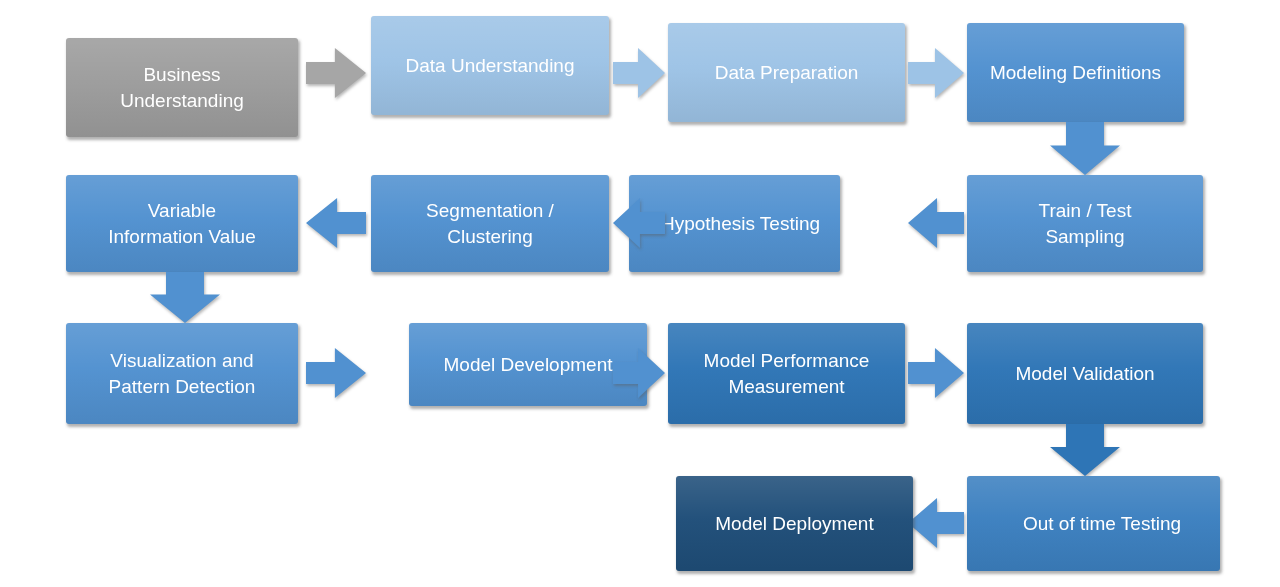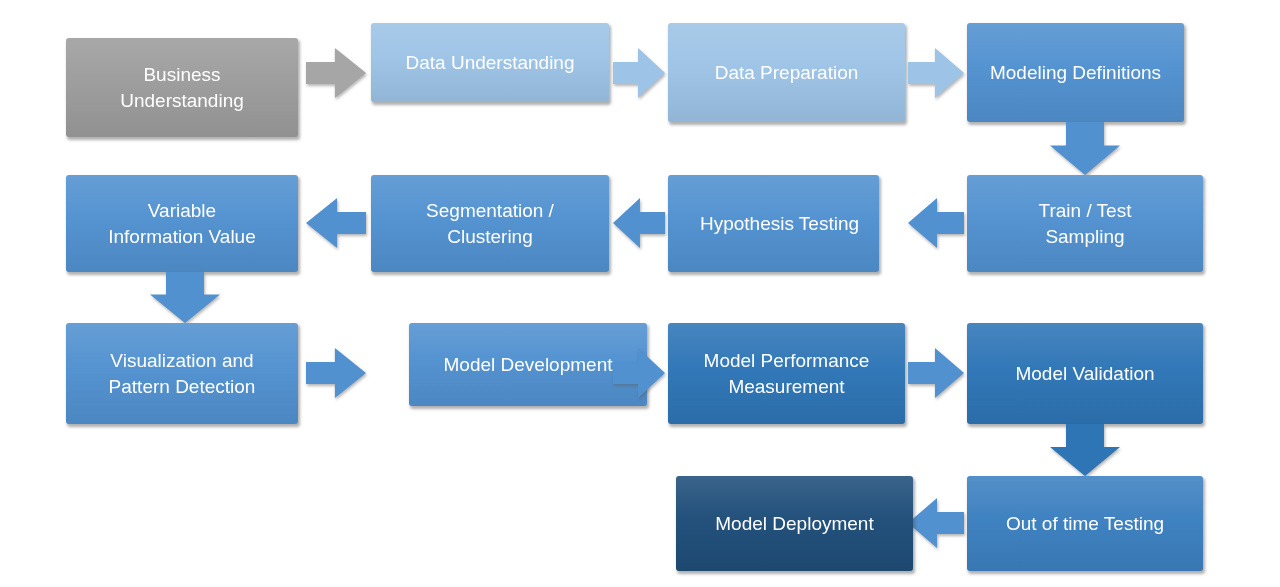--- a/index.html
+++ b/index.html
@@ -29,21 +29,21 @@
     background-image: linear-gradient(180deg, rgba(255,255,255,0.12) 0%, rgba(255,255,255,0.02) 45%, rgba(0,0,0,0.07) 100%);
   }
   .box .label {
     white-space: pre-line;
     padding: 0 6px;
   }
   .c-gray   { background-color: var(--gray); margin-top: 15px; }
   .c-light  { background-color: var(--light_blue); }
   .c-medium { background-color: var(--medium_blue); }
   .c-dark   { background-color: var(--dark_blue); }
-  .c-oot    { background-color: var(--oot_blue); }
+  .c-oot    { background-color: var(--oot_blue); padding-left: 17px; }
   .c-navy   { background-color: var(--navy); }
 
   .arrow {
     position: absolute;
     filter: drop-shadow(1.5px 2px 1.5px rgba(90,90,90,0.45));
   }
   .arrow svg { display: block; width: 100%; height: 100%; }
   .a-gray   { color: var(--gray_arrow); }
   .a-light  { color: var(--light_blue); }
   .a-medium { color: var(--medium_blue); }
@@ -56,21 +56,21 @@
 
   <div class="box c-gray" style="left:66px; top:23px; width:232px; height:99px;">
     <span class="label">Business
 Understanding</span>
   </div>
   <div class="arrow a-gray" style="left:306px; top:43px; width:60px; height:60px;">
     <svg viewBox="0 0 54 60" preserveAspectRatio="none">
         <path d="M0 19 H26 V5 L54 30 L26 55 V41 H0 Z" fill="currentColor"></path>
       </svg>
   </div>
-  <div class="box c-light" style="left:371px; top:23px; width:238px; height:79px;">
+  <div class="box c-light" style="left:371px; top:16px; width:238px; height:99px;">
     <span class="label">Data Understanding</span>
   </div>
   <div class="arrow a-light" style="left:613px; top:43px; width:52px; height:60px;">
     <svg viewBox="0 0 54 60" preserveAspectRatio="none">
         <path d="M0 19 H26 V5 L54 30 L26 55 V41 H0 Z" fill="currentColor"></path>
       </svg>
   </div>
   <div class="box c-light" style="left:668px; top:23px; width:237px; height:99px;">
     <span class="label">Data Preparation</span>
   </div>
@@ -91,21 +91,21 @@
 
   <div class="box c-medium" style="left:967px; top:175px; width:236px; height:97px;">
     <span class="label">Train / Test
 Sampling</span>
   </div>
   <div class="arrow a-medium" style="left:908px; top:193px; width:56px; height:60px;">
     <svg viewBox="0 0 54 60" preserveAspectRatio="none">
         <path d="M54 19 H28 V5 L0 30 L28 55 V41 H54 Z" fill="currentColor"></path>
       </svg>
   </div>
-  <div class="box c-medium" style="left:668px; top:175px; width:199px; height:97px;padding-left:12px;">
+  <div class="box c-medium" style="left:629px; top:175px; width:199px; height:97px;padding-left:12px;">
     <span class="label">Hypothesis Testing</span>
   </div>
   <div class="arrow a-medium" style="left:613px; top:193px; width:52px; height:60px;">
     <svg viewBox="0 0 54 60" preserveAspectRatio="none">
         <path d="M54 19 H28 V5 L0 30 L28 55 V41 H54 Z" fill="currentColor"></path>
       </svg>
   </div>
   <div class="box c-medium" style="left:371px; top:175px; width:238px; height:97px;">
     <span class="label">Segmentation /
 Clustering</span>

